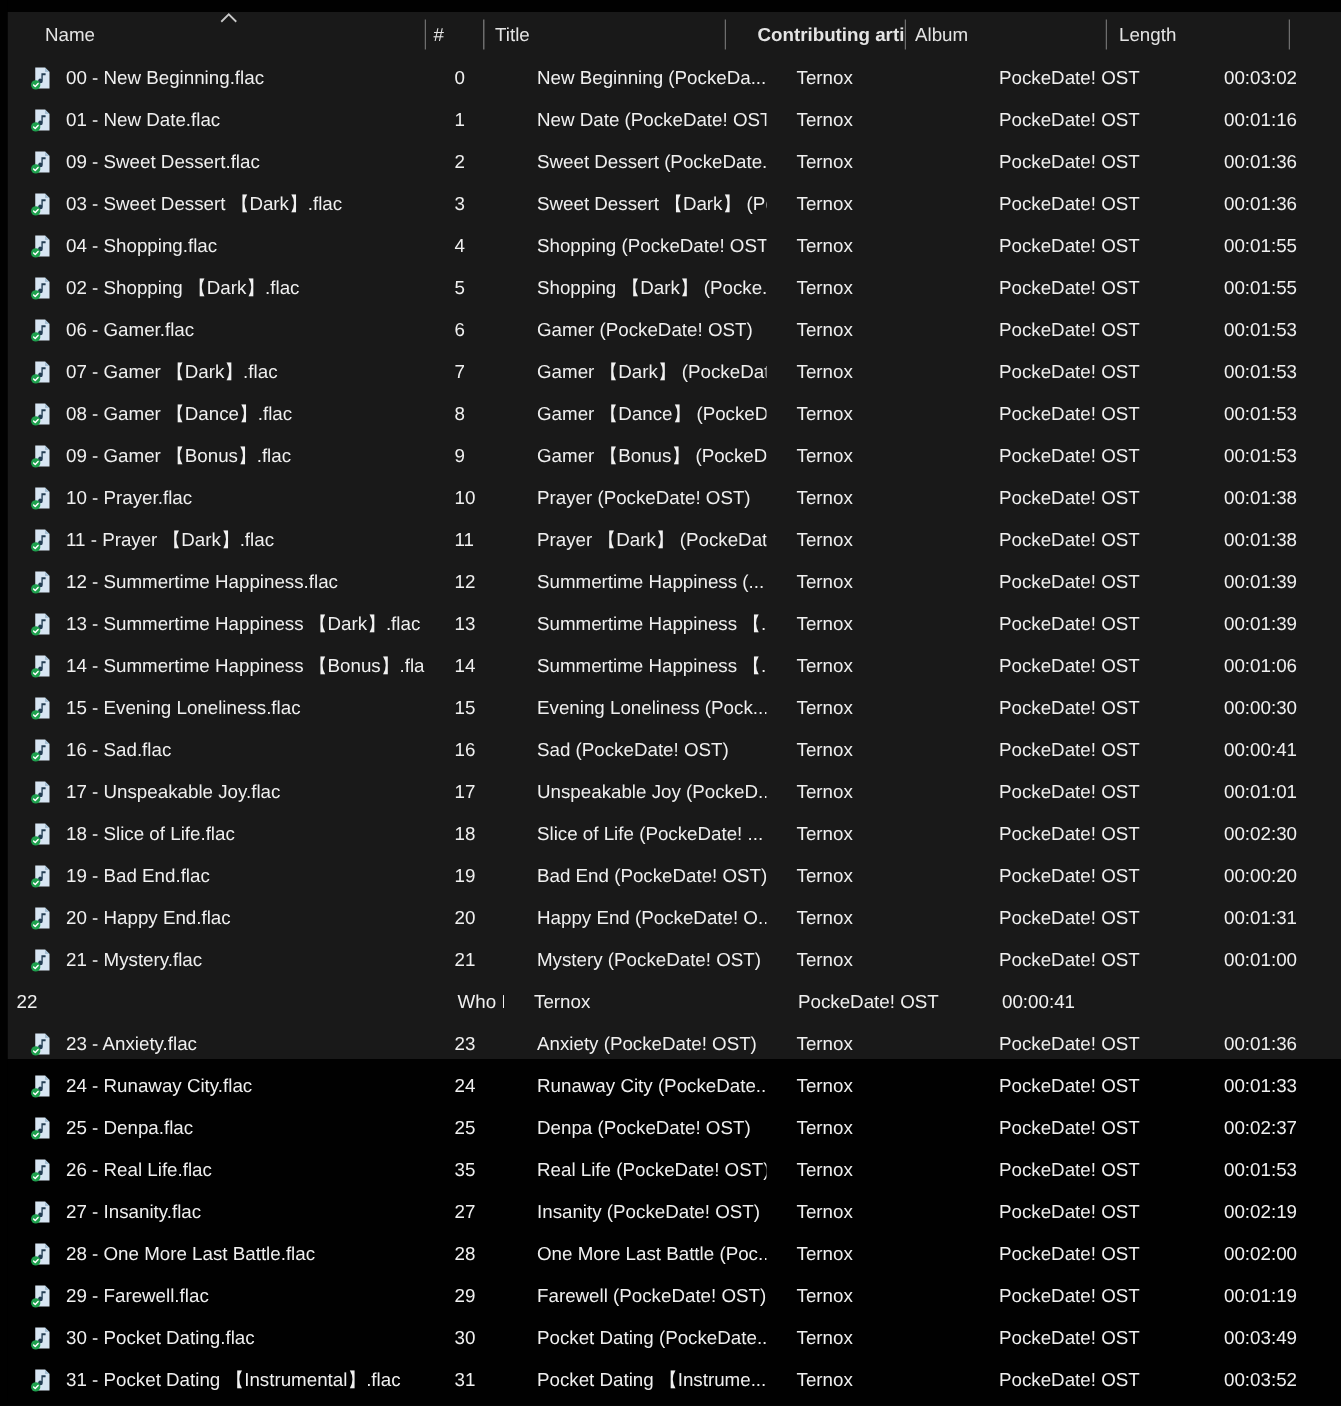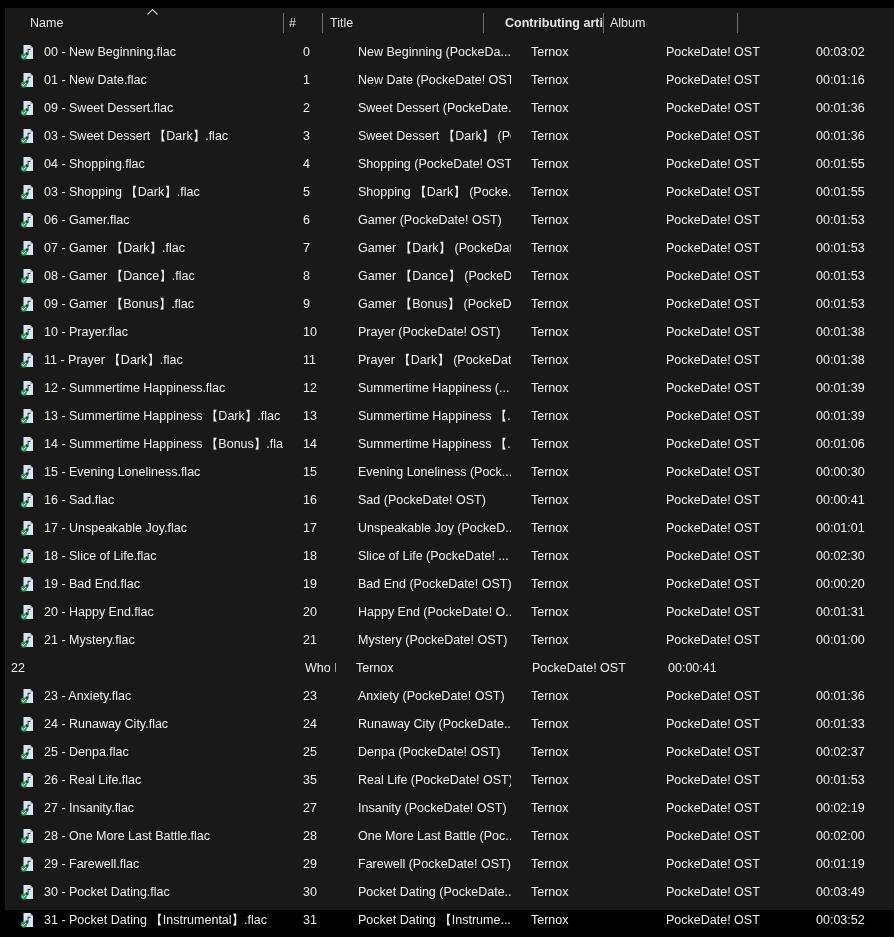--- a/index.html
+++ b/index.html
@@ -7,21 +7,21 @@
     width:894px;height:937px;overflow:hidden;position:relative;
     font-family:"Liberation Sans","DejaVu Sans",sans-serif;
     -webkit-font-smoothing:antialiased;
   }
   .edge{position:absolute;background:#010101;z-index:5;}
   .edge-top{left:0;top:0;width:894px;height:8px;}
   .edge-bottom{left:0;bottom:0;width:894px;height:3px;}
   .edge-left{left:0;top:0;width:5px;height:937px;}
 
   .list-area{
-    position:absolute;left:5px;top:8px;width:889px;height:902px;
+    position:absolute;left:5px;top:8px;width:889px;height:698px;
     background:#191919;
   }
 
   .grid-row{
     display:grid;
     grid-template-columns:278px 39px 161px 120px 134px 122px auto;
     align-items:center;
   }
 
   .header-row{
@@ -83,20 +83,23 @@
     </div>
     <div class="hcell sep h-title">
       <span>Title</span>
     </div>
     <div class="hcell sep h-artist">
       <span>Contributing artists</span>
     </div>
     <div class="hcell sep h-album">
       <span>Album</span>
     </div>
+    <div class="hcell sep h-length">
+      <span>Length</span>
+    </div>
     <div class="hcell sep"></div>
   </div>
 
   <div class="rows">
   <div class="grid-row file-row">
     <div class="cell c-name">
       <svg class="file-icon" viewBox="0 0 16 16">
         <path d="M3.5 1 h6.5 l3 3 v11 h-9.5 z" fill="#d7e5f2"></path>
         <path d="M10 1 l3 3 h-3 z" fill="#a7c0d4"></path>
         <path d="M7.6 4.8 h2.8 v1.3 h-1.9 v3.9 a1.55 1.55 0 1 1 -0.9 -1.4 z" fill="#223c52"></path>
@@ -191,21 +194,21 @@
 
   <div class="grid-row file-row">
     <div class="cell c-name">
       <svg class="file-icon" viewBox="0 0 16 16">
         <path d="M3.5 1 h6.5 l3 3 v11 h-9.5 z" fill="#d7e5f2"></path>
         <path d="M10 1 l3 3 h-3 z" fill="#a7c0d4"></path>
         <path d="M7.6 4.8 h2.8 v1.3 h-1.9 v3.9 a1.55 1.55 0 1 1 -0.9 -1.4 z" fill="#223c52"></path>
         <circle cx="3.8" cy="12.6" r="3.1" fill="#1fa04e"></circle>
         <path d="M2.4 12.6 l1.1 1.1 l1.9 -2.1" fill="none" stroke="#ffffff" stroke-width="0.95" stroke-linecap="round" stroke-linejoin="round"></path>
       </svg>
-      <span class="txt">03 - Shopping 【Dark】.flac</span>
+      <span class="txt">02 - Shopping 【Dark】.flac</span>
     </div>
     <div class="cell c-number">5</div>
     <div class="cell c-title">Shopping 【Dark】 (Pocke...</div>
     <div class="cell c-artist">Ternox</div>
     <div class="cell c-album">PockeDate! OST</div>
     <div class="cell c-length">00:01:55</div>
     <div class="cell"></div>
   </div>
 
   <div class="grid-row file-row">

